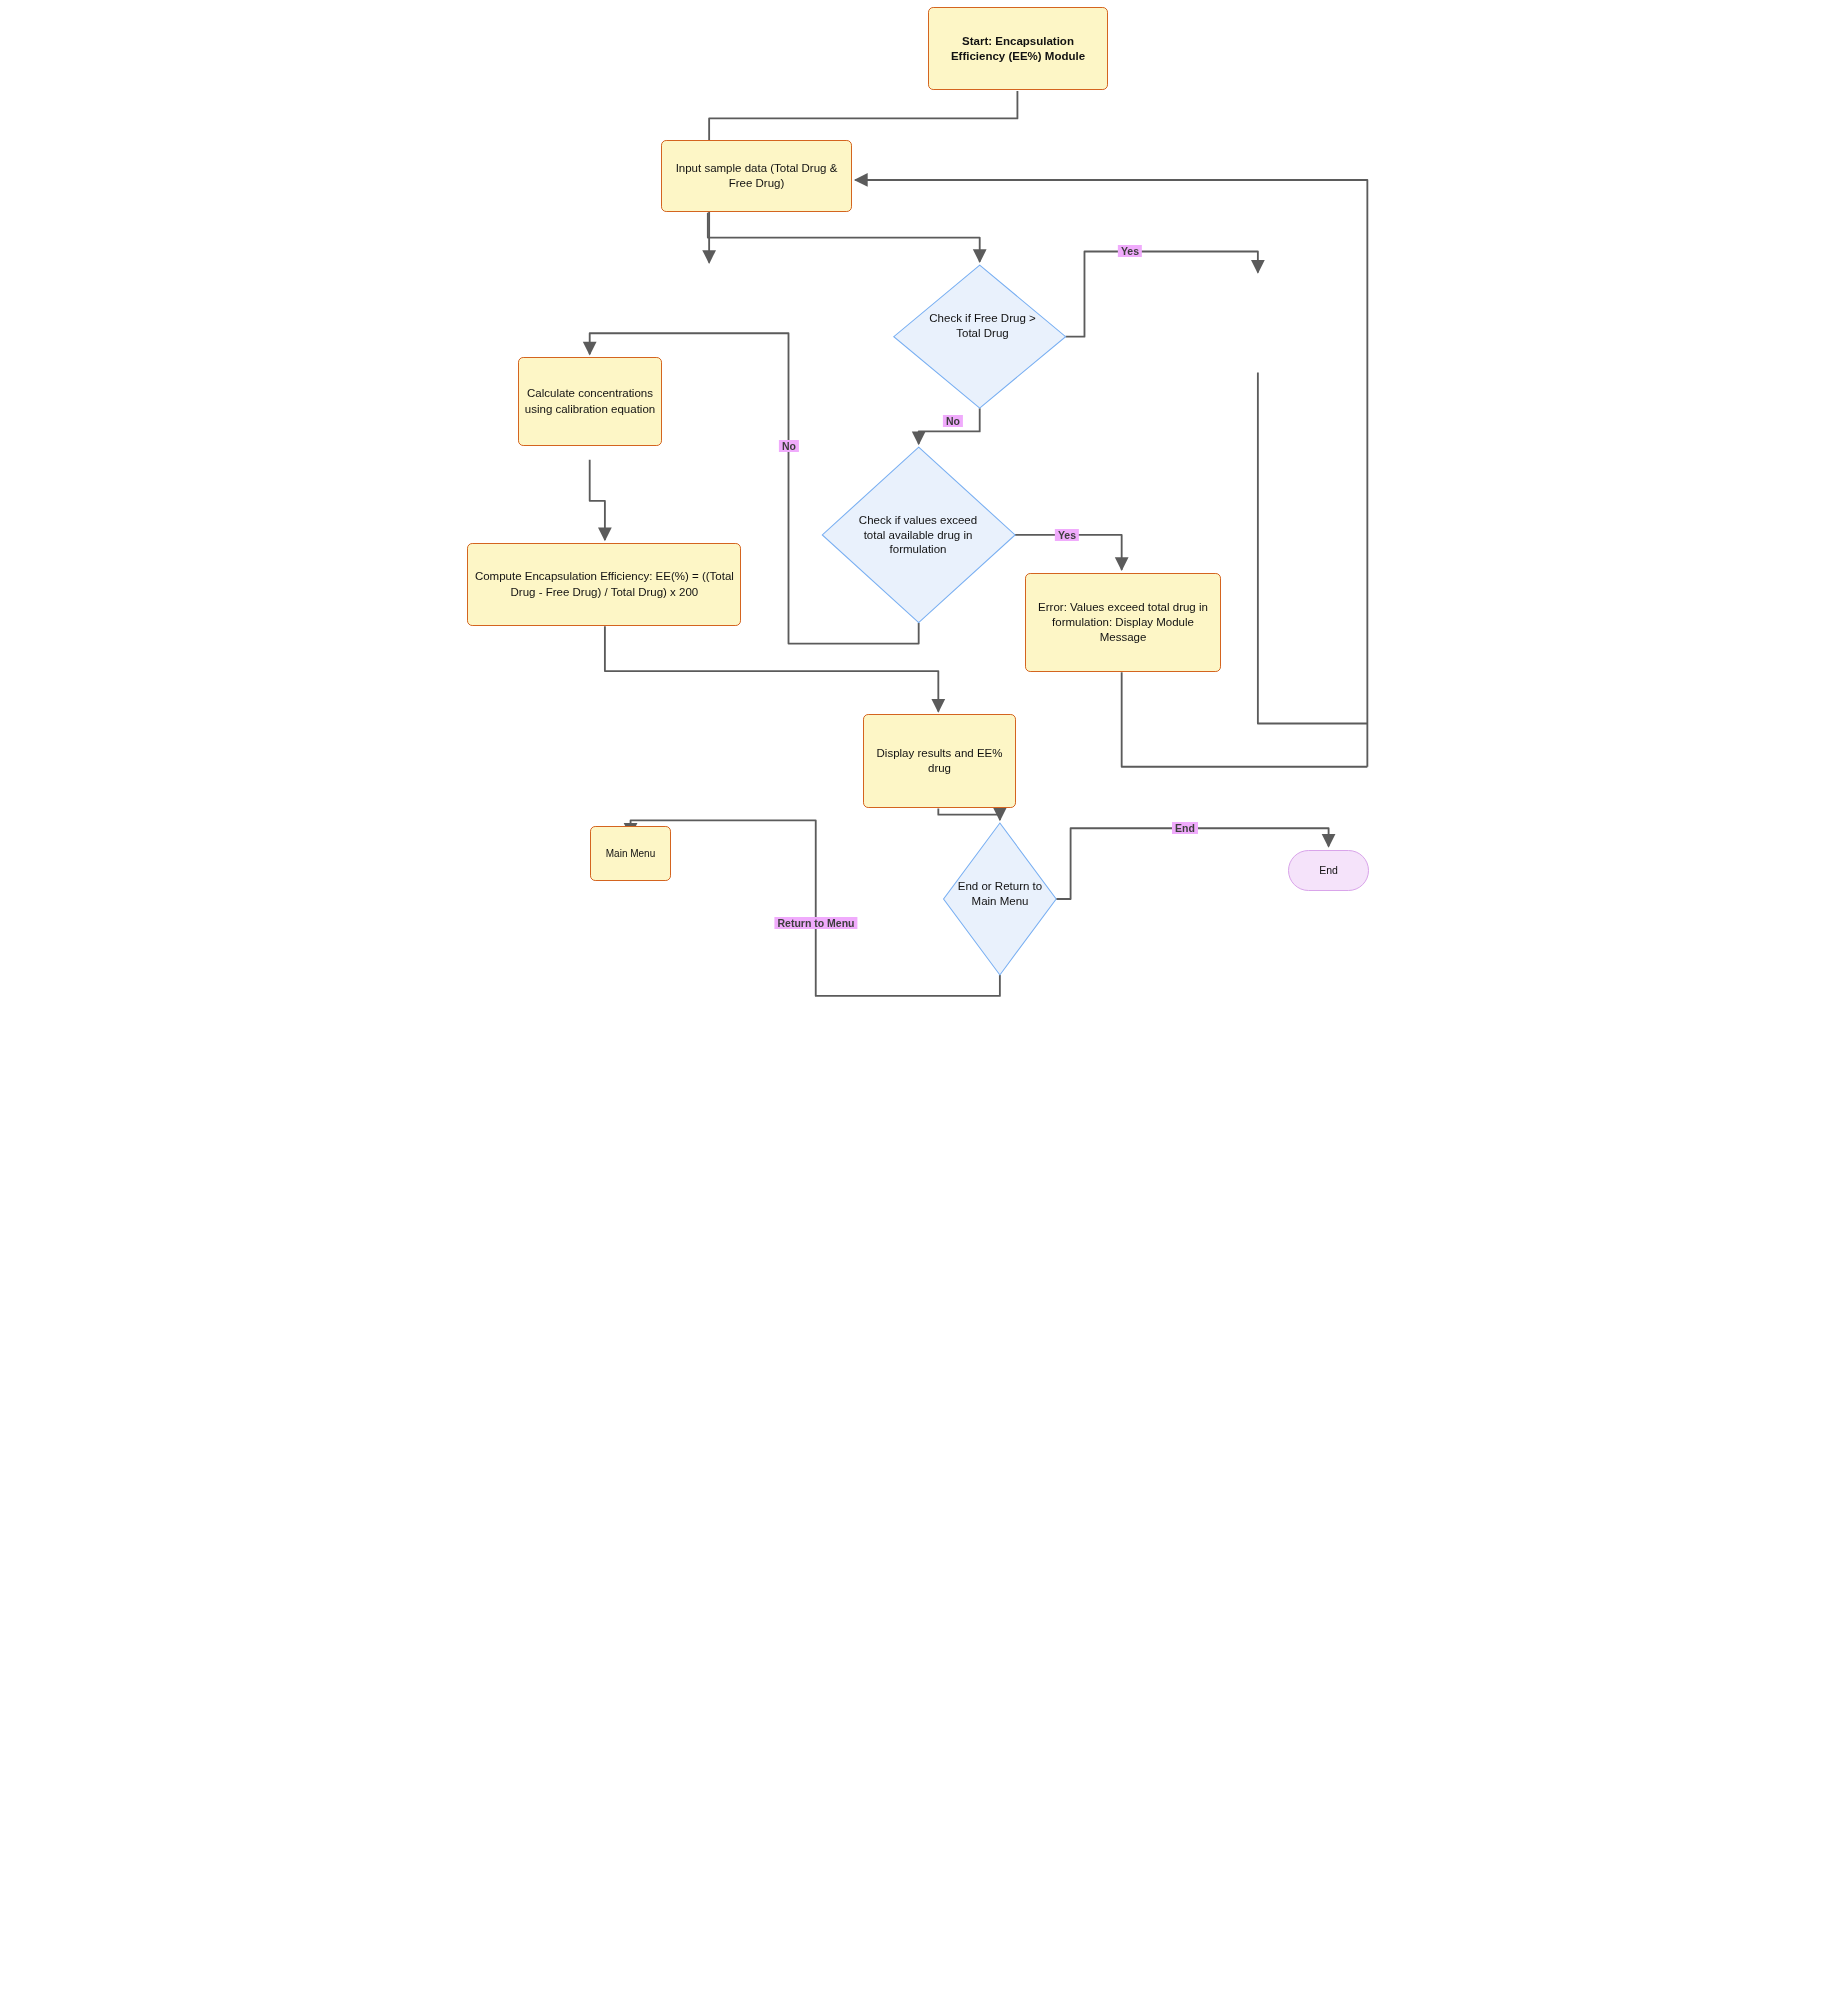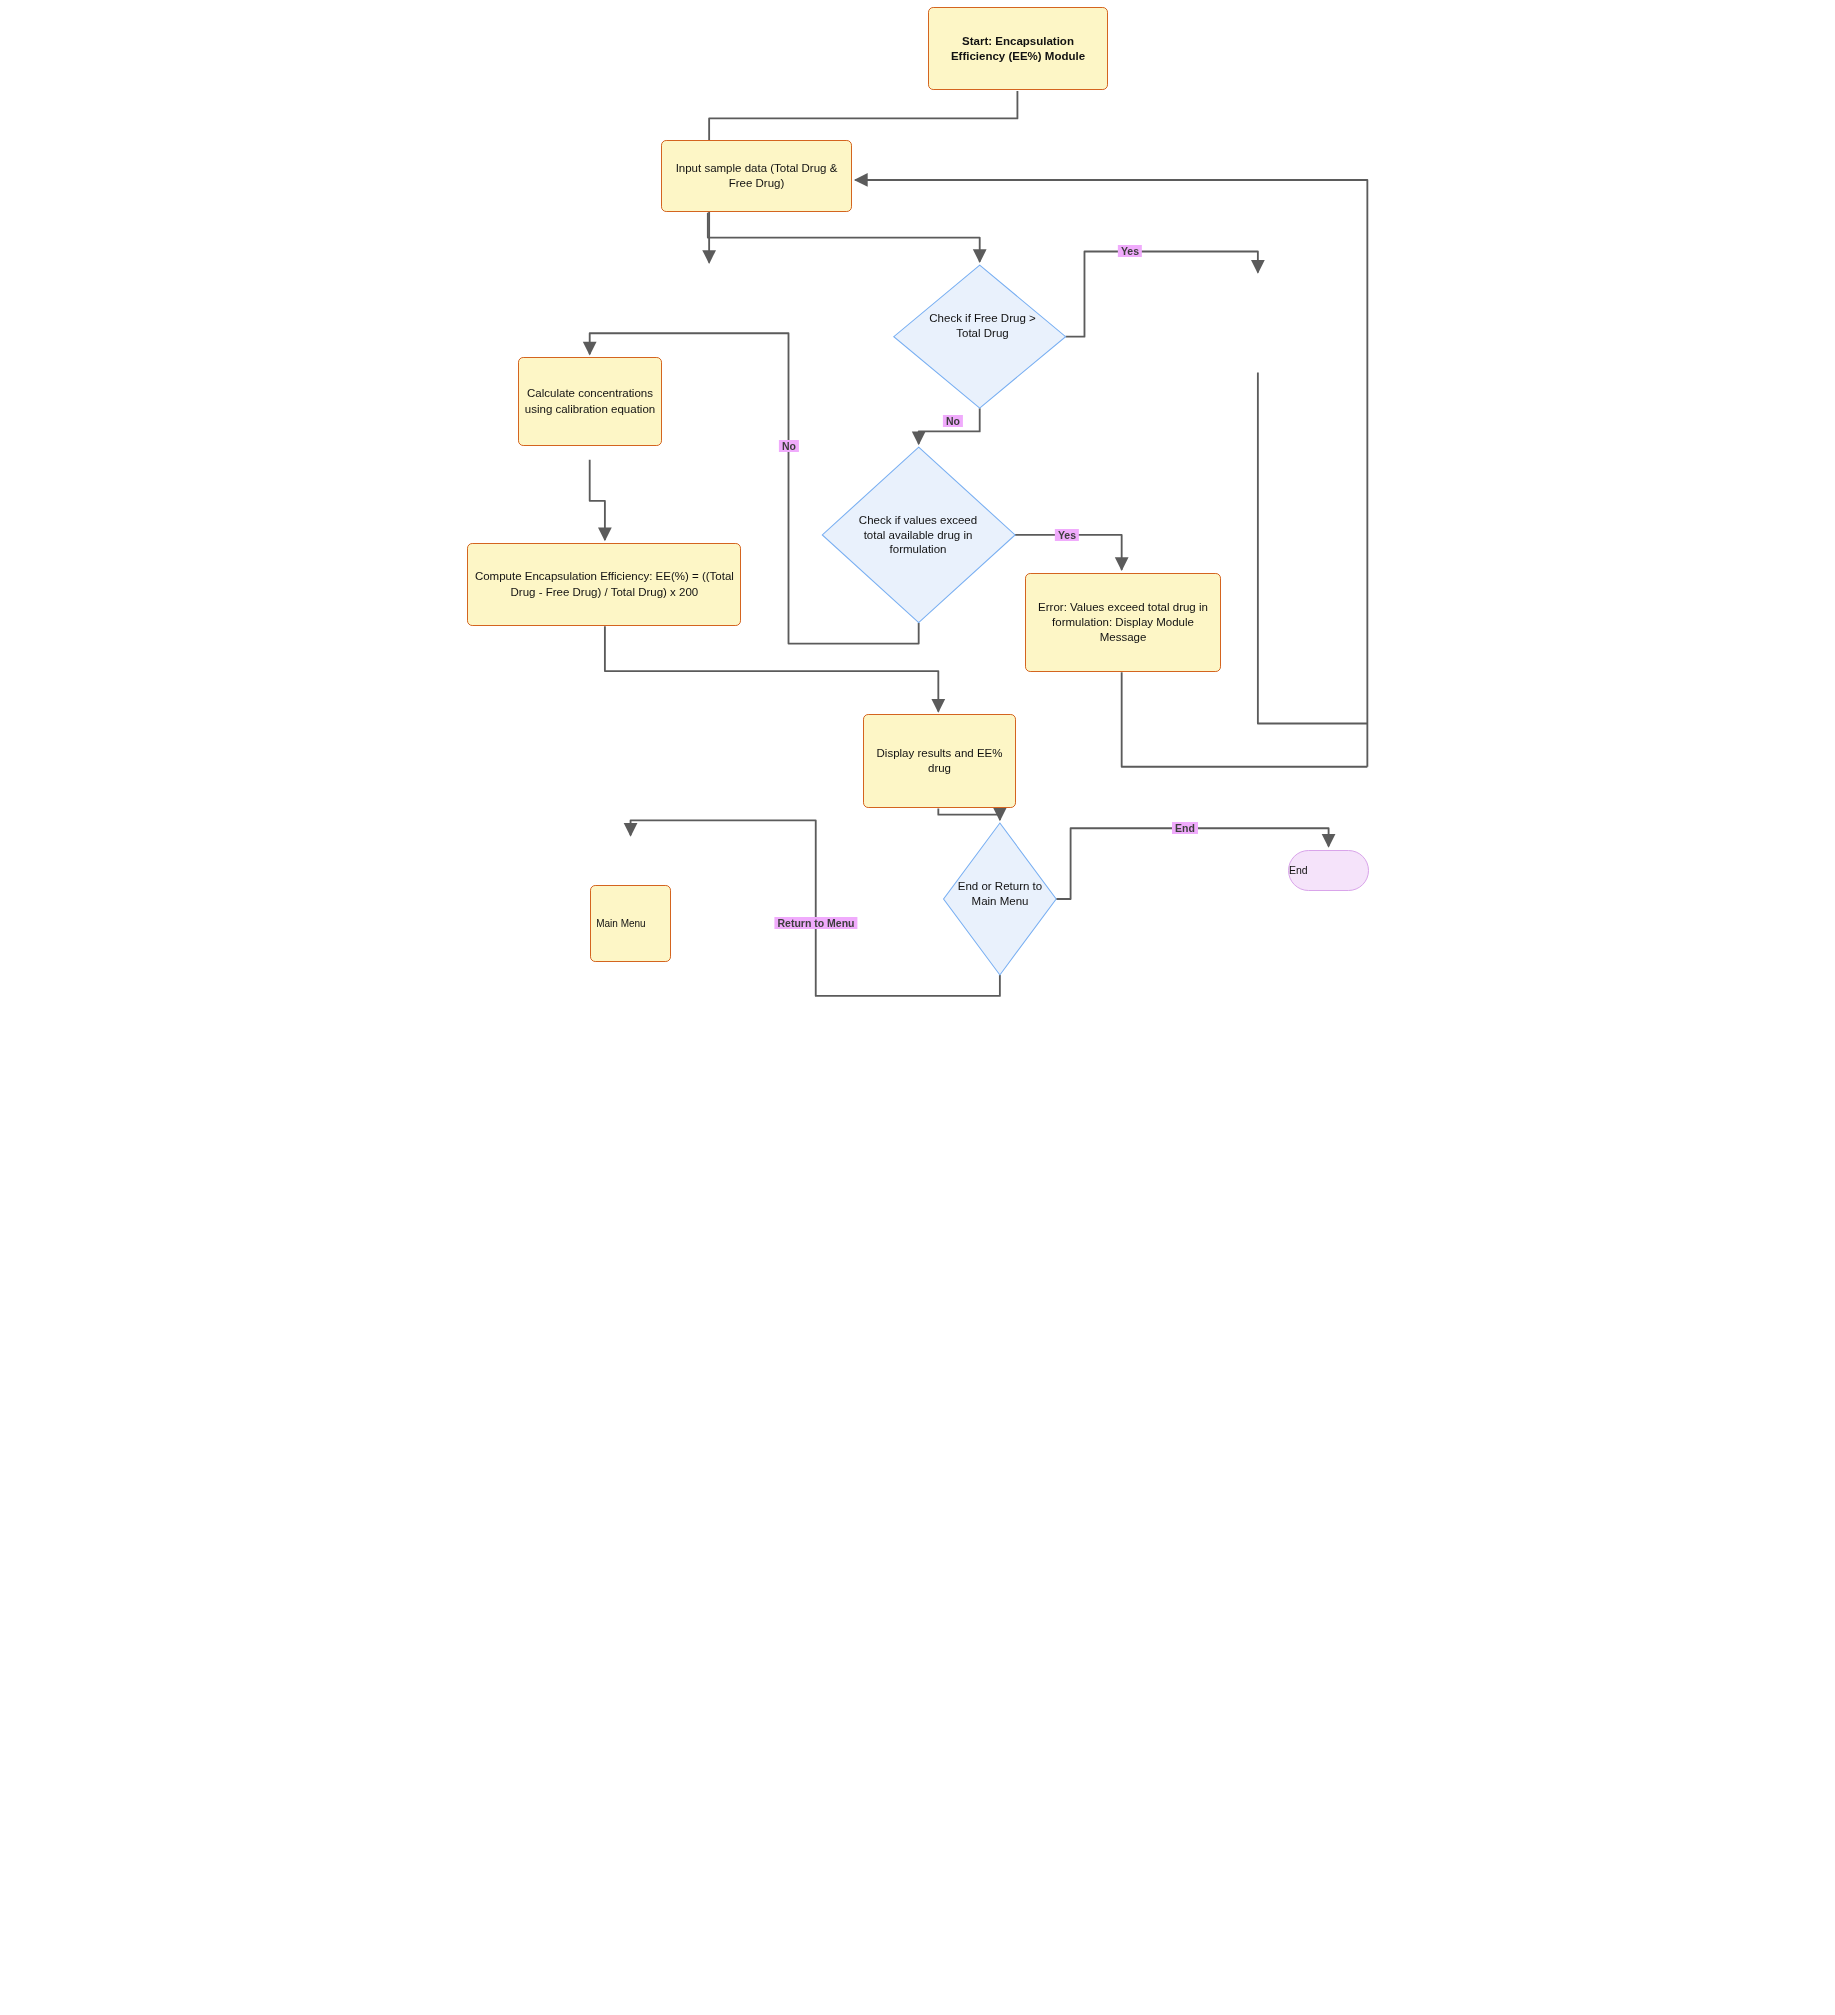--- a/index.html
+++ b/index.html
@@ -1,18 +1,18 @@
 <!DOCTYPE html>
 <html style="font-size:8.4px"><head>
 <meta charset="utf-8">
 <style>
   html,body{margin:0;padding:0;background:#ffffff;font-family:"Liberation Sans",sans-serif;}
   .canvas{position:relative;width:917px;height:1008px;margin:0 auto;background:#ffffff;overflow:hidden;}
   svg.wires{position:absolute;left:0;top:0;width:917px;height:1008px;}
-  .node{position:absolute;box-sizing:border-box;display:flex;align-items:center;
+  .node{position:absolute;box-sizing:border-box;display:flex;align-items:center;justify-content:center;
         text-align:center;color:#111;line-height:1.32;}
   .proc{background:#fdf6c6;border:1.8px solid #d4641f;border-radius:5.2px;padding:3.1px 5.2px;}
   .proc.bold{font-weight:bold;}
   .stadium{background:#f5e3fa;border:1.3px solid #d9a4ea;border-radius:25px;}
   .dlabel{position:absolute;display:flex;align-items:center;justify-content:center;text-align:center;
           color:#111;line-height:1.3;background:transparent;}
   .elabel{position:absolute;transform:translate(-50%,-50%);background:#f0abfc;padding:0 3.1px;
           font-weight:bold;color:#3d3d3d;white-space:nowrap;}
   .fs22{font-size:11.5px;} .fs21{font-size:11px;} .fs20{font-size:10.5px;} .fs19{font-size:10px;}
 </style>
@@ -83,21 +83,21 @@
   </div>
 
   <div class="node proc fs22" style="left:566px;top:573px;width:196px;height:99px;">
     <span>Error: Values exceed total drug in formulation: Display Module Message</span>
   </div>
 
   <div class="node proc fs22" style="left:404px;top:714px;width:153px;height:94px;">
     <span>Display results and EE% drug</span>
   </div>
 
-  <div class="node proc fs19" style="left:131px;top:885px;width:81px;height:77px;">
+  <div class="node proc fs19" style="left:131px;top:826px;width:81px;height:55px;">
     <span>Main Menu</span>
   </div>
 
   <div class="node stadium fs20" style="left:829px;top:850px;width:81px;height:41px;">
     <span>End</span>
   </div>
 
   <div class="dlabel fs22" style="left:466px;top:286px;width:115px;height:79px;">
     <span>Check if Free Drug &gt; Total Drug</span>
   </div>

